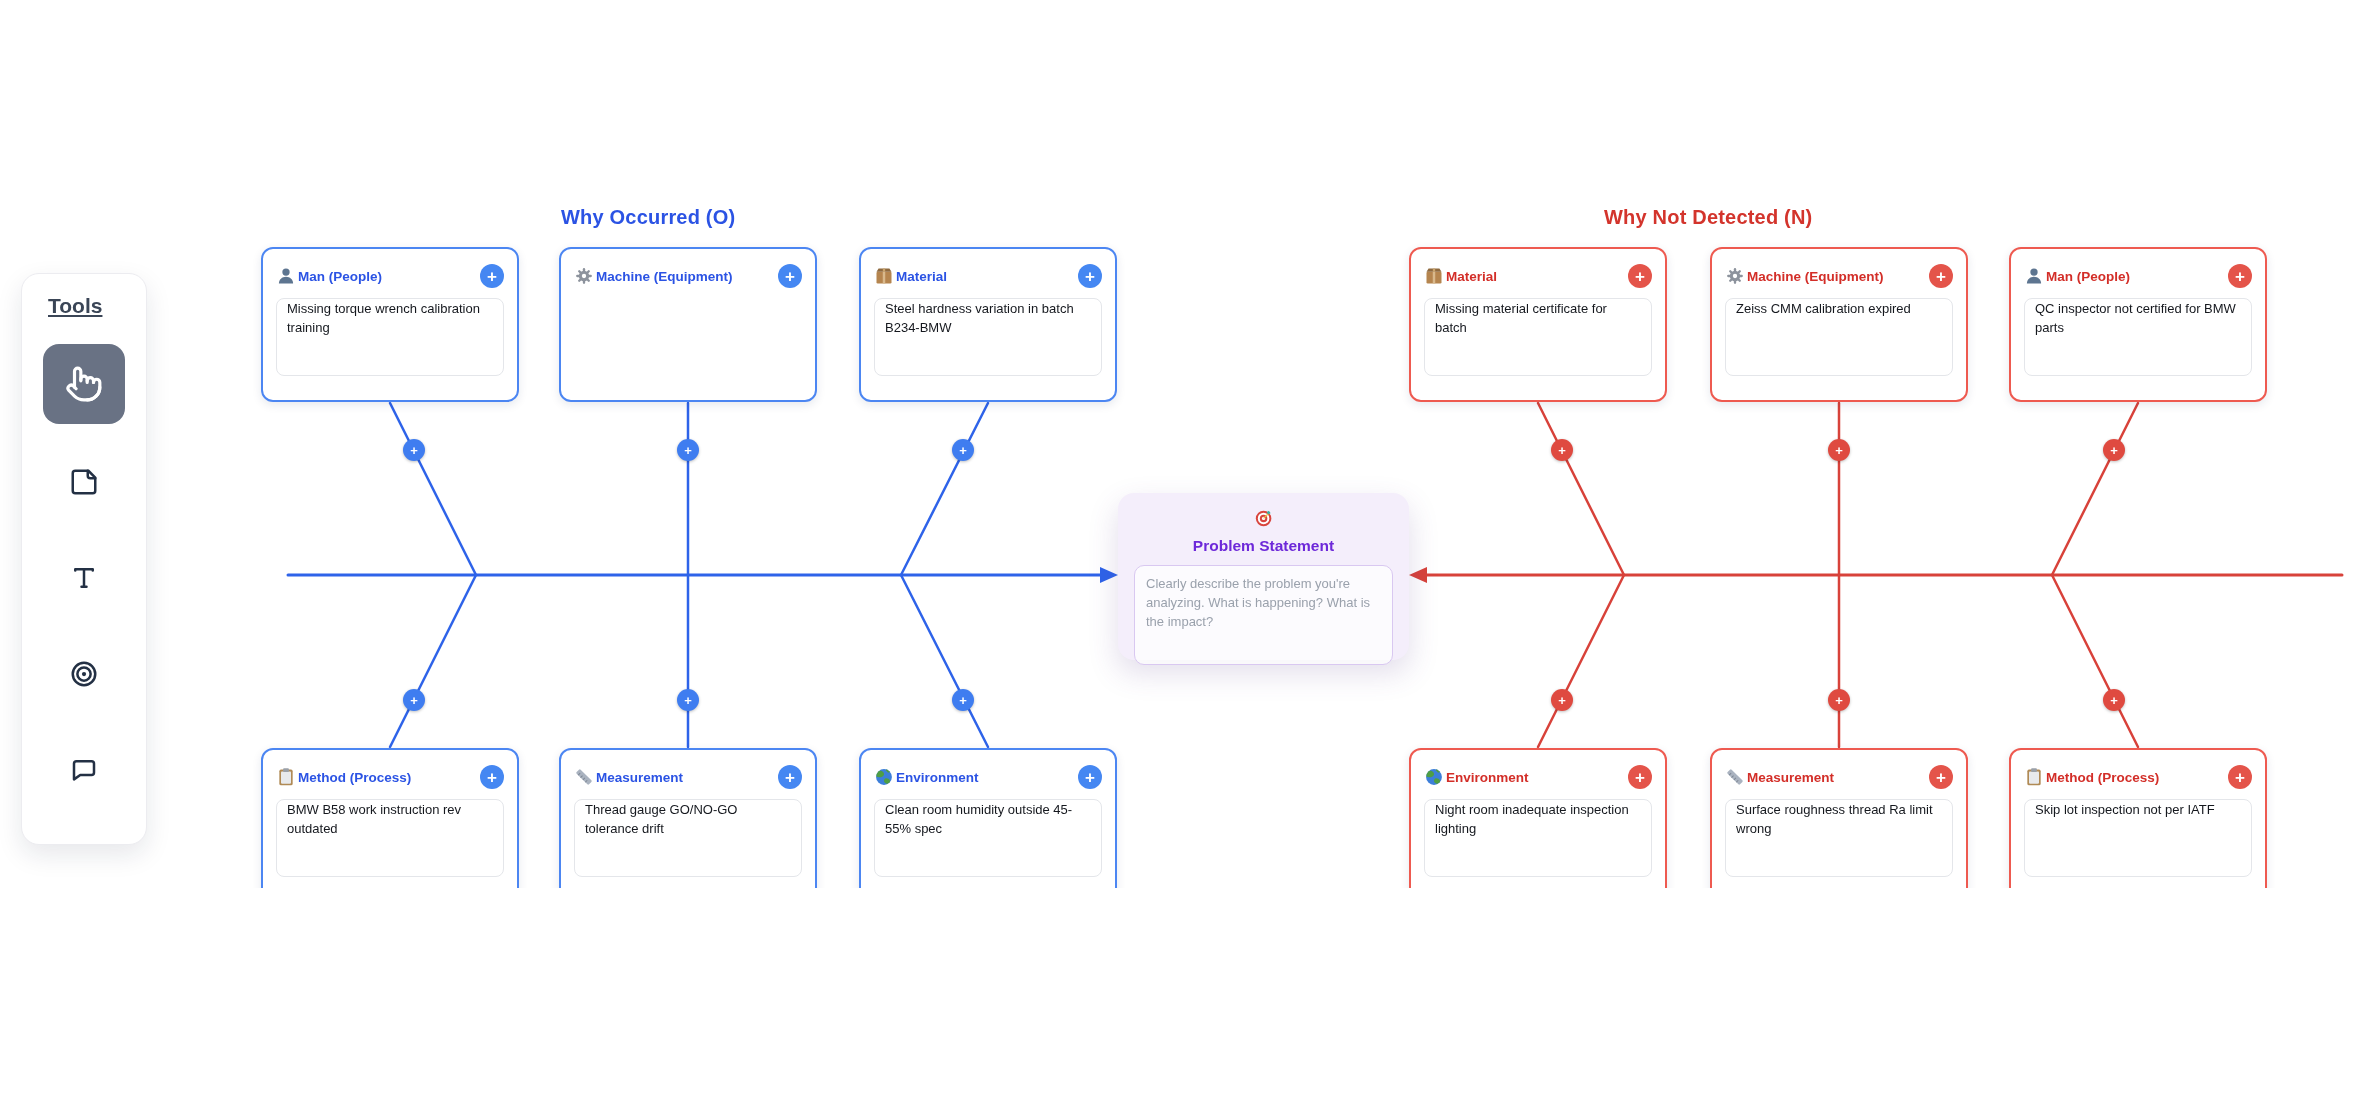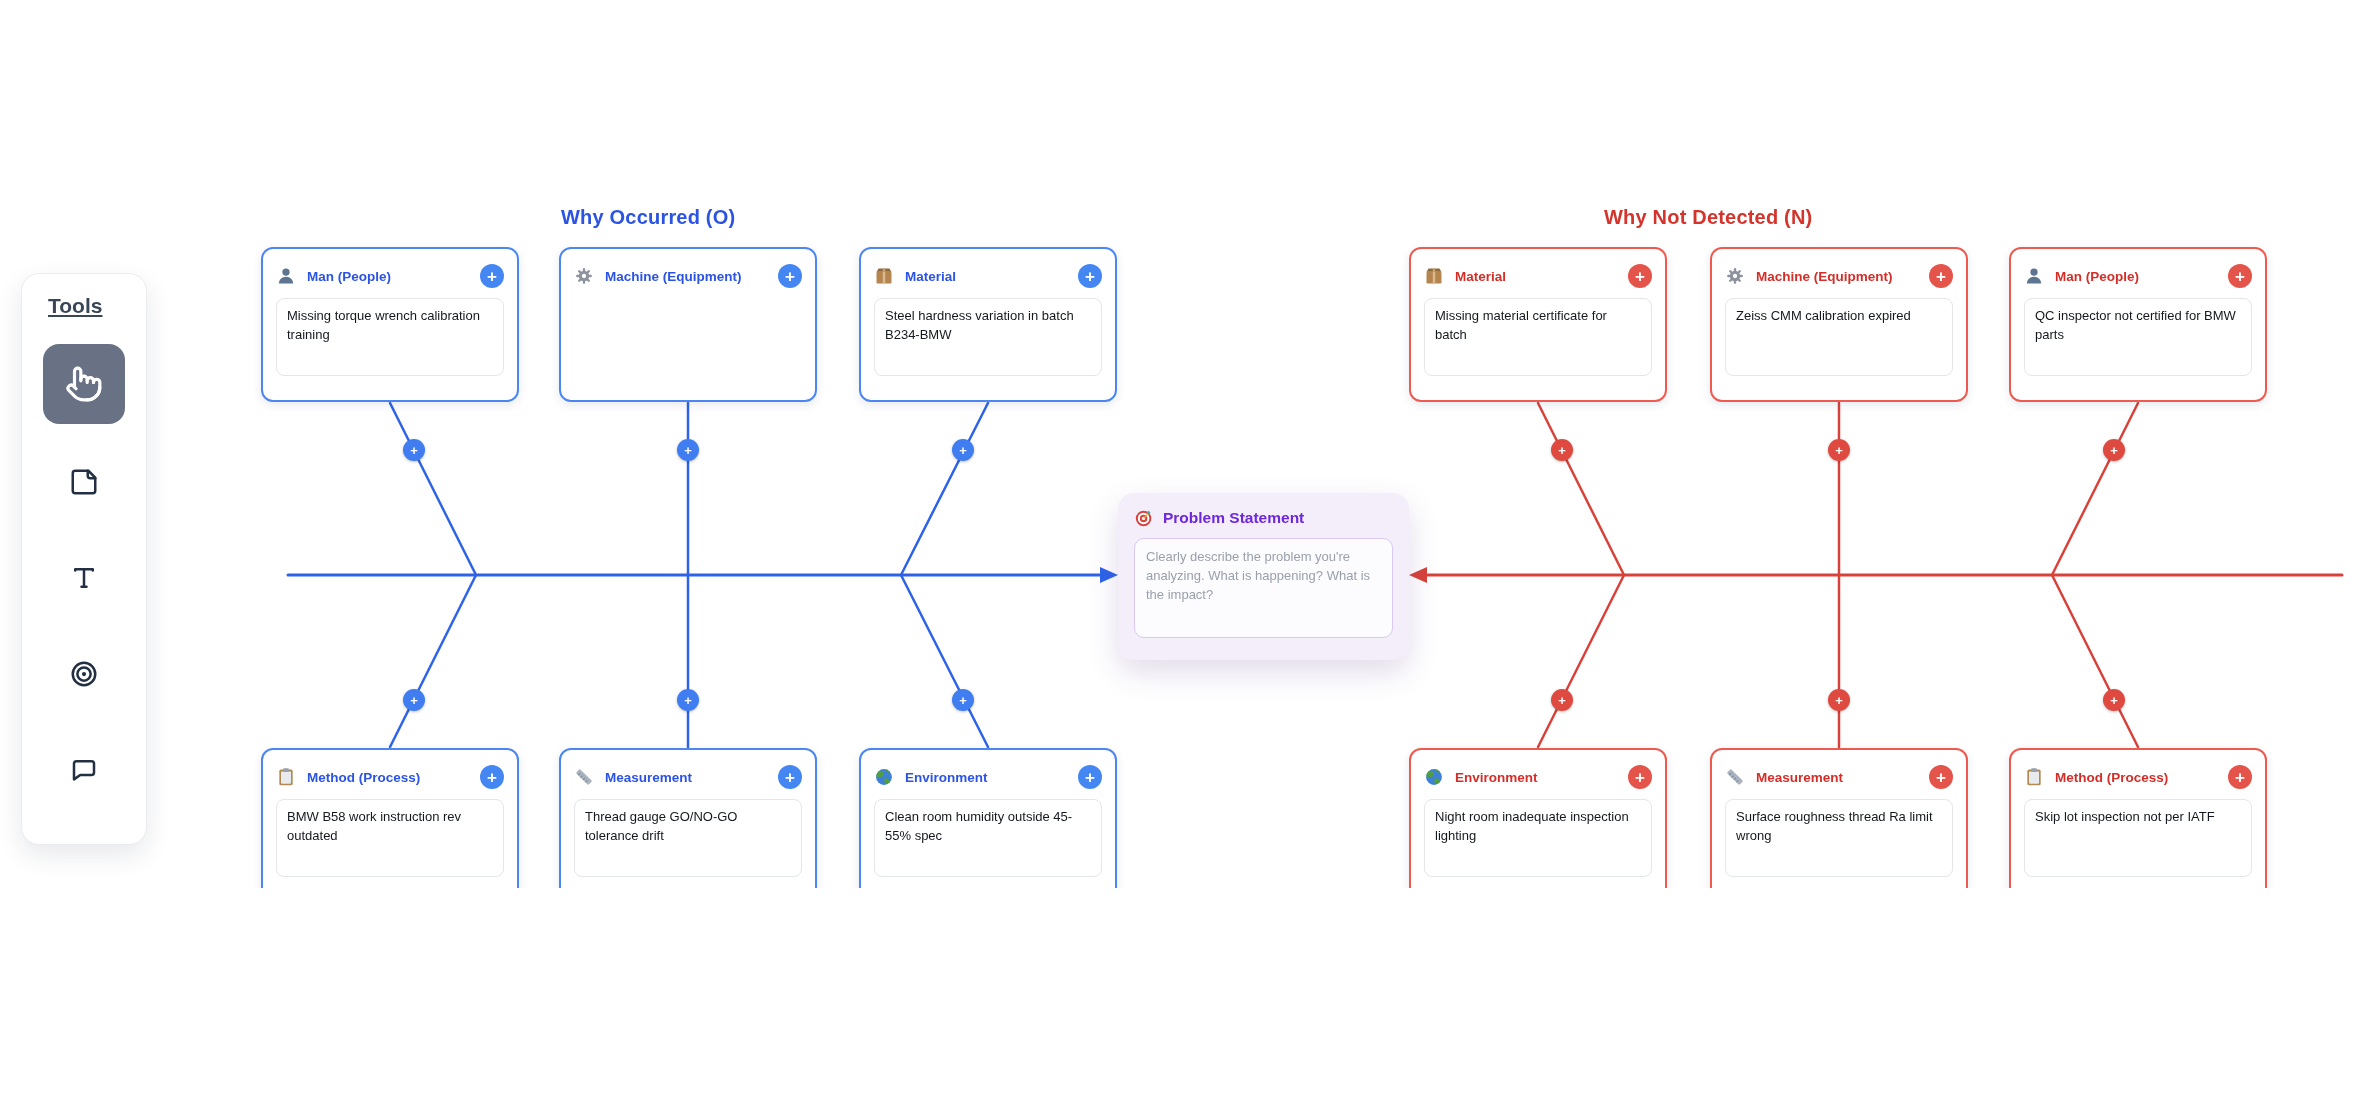--- a/index.html
+++ b/index.html
@@ -12,45 +12,45 @@
   .heading{position:absolute;font-size:20px;font-weight:bold;letter-spacing:.2px;z-index:2;}
   .heading.o{color:#2b53e4;}
   .heading.n{color:#d3342c;}
 
   
   .card{position:absolute;width:258px;height:155px;background:#fff;border-radius:12px;
         border:2px solid;box-shadow:0 3px 10px rgba(15,40,90,.10);box-sizing:border-box;
         padding:15px 13px;z-index:2;}
   .card.o{border-color:#4c86f2;}
   .card.n{border-color:#ee5a50;}
-  .card-head{display:flex;align-items:center;gap:11px;margin-bottom:10px;}
+  .card-head{display:flex;align-items:center;gap:2px;margin-bottom:10px;}
   .cicon{display:flex;width:20px;height:20px;flex:0 0 auto;}
   .ctitle{font-size:13.5px;font-weight:bold;white-space:nowrap;}
   .card.o .ctitle{color:#2b53e4;}
   .card.n .ctitle{color:#d32e28;}
   .addbtn{margin-left:auto;width:24px;height:24px;border-radius:50%;display:flex;align-items:center;
           justify-content:center;color:#fff;font-size:17px;font-weight:bold;line-height:1;border:none;
           cursor:pointer;flex:0 0 auto;padding-bottom:1px;box-sizing:border-box;}
   .card.o .addbtn{background:#4587f2;}
   .card.n .addbtn{background:#e4544a;}
   .cause{border:1px solid #e4e6ea;border-radius:8px;background:#fff;height:78px;box-sizing:border-box;
-         padding:8px 10px;font-size:13px;line-height:1.45;color:#15181e;overflow:hidden;cursor:text;}
+         padding:1px 10px;font-size:13px;line-height:1.45;color:#15181e;overflow:hidden;cursor:text;}
 
   
   .node{position:absolute;width:22px;height:22px;border-radius:50%;z-index:3;display:flex;
         align-items:center;justify-content:center;color:#fff;font-size:13px;font-weight:bold;
         line-height:1;cursor:pointer;box-shadow:0 1px 3px rgba(0,0,0,.25);}
   .node.o{background:#3f7df0;}
   .node.n{background:#df4a40;}
 
   
   .problem{position:absolute;left:1118px;top:493px;width:291px;height:167px;background:#f4eefb;
            border-radius:16px;box-shadow:0 12px 30px rgba(90,60,140,.18);box-sizing:border-box;
            padding:15px 16px;z-index:2;}
-  .phead{display:flex;align-items:center;gap:9px;margin-bottom:10px;}
+  .phead{display:flex;align-items:center;gap:9px;margin-bottom:10px;flex-direction:column;}
   .picon{display:flex;width:20px;height:20px;}
   .ptitle{font-size:15.5px;font-weight:bold;color:#6d28d9;}
   .ptext{width:100%;height:100px;box-sizing:border-box;resize:none;border:1.5px solid #d9c8f1;
          border-radius:10px;background:rgba(255,255,255,.75);padding:9px 11px;font-family:"Liberation Sans",sans-serif;
          font-size:13px;line-height:1.45;color:#333;outline:none;}
   .ptext::placeholder{color:#9aa1ac;}
 
   
   .tools{position:absolute;left:21px;top:273px;width:126px;height:572px;background:#fff;
          border:1px solid #ececf0;border-radius:18px;box-shadow:0 10px 26px rgba(20,30,60,.10);

